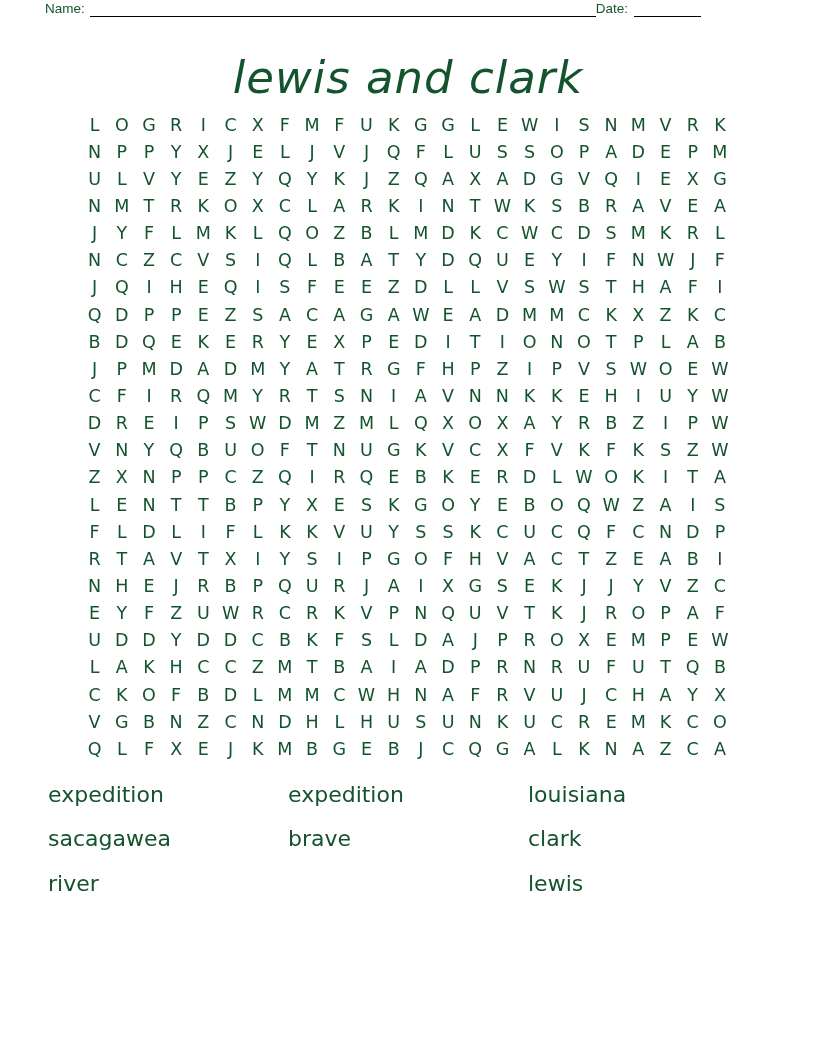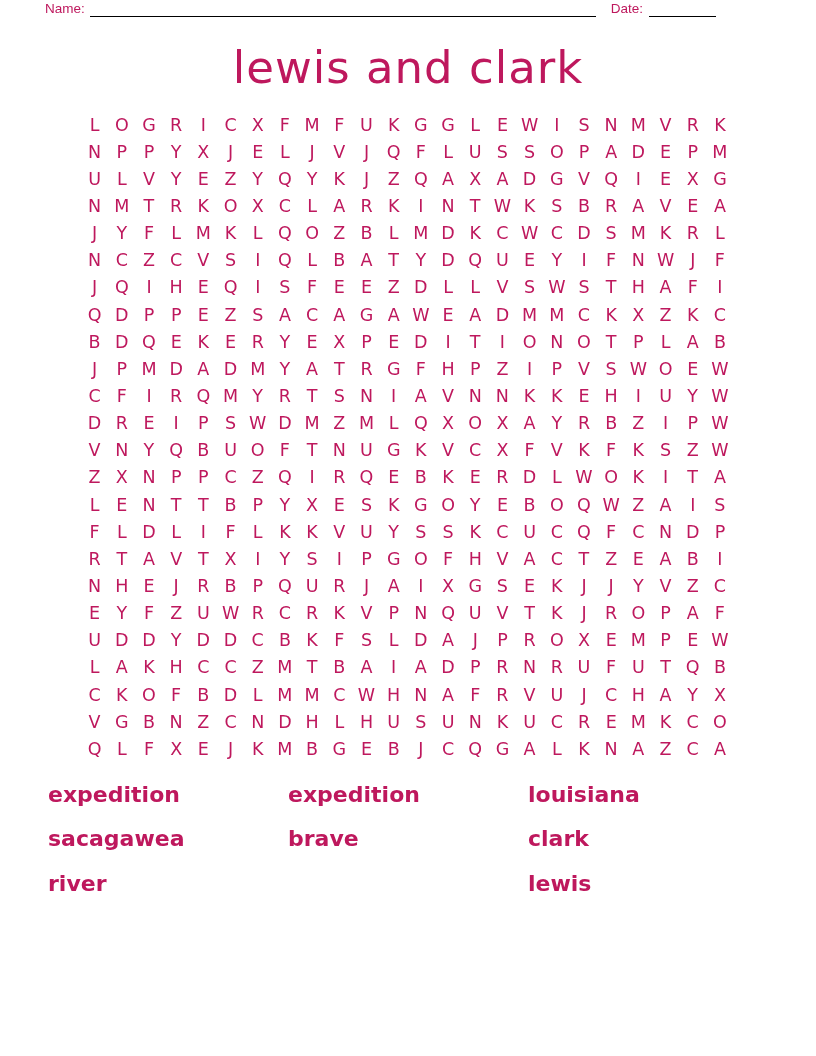--- a/index.html
+++ b/index.html
@@ -3,21 +3,21 @@
 <meta charset="utf-8">
 <style>
   * { margin: 0; padding: 0; box-sizing: border-box; }
   html, body { background: #e8e8e8; }
   .sheet {
     position: relative;
     width: 816px;
     height: 1056px;
     margin: 0 auto;
     background: #ffffff;
-    color: #be185d;
+    color: #14532d;
     font-family: "DejaVu Sans", sans-serif;
     overflow: hidden;
   }
   
   .header {
     position: absolute;
     top: 1px;
     left: 45px;
     width: 695px;
     display: flex;
@@ -25,33 +25,34 @@
     font-family: "Liberation Sans", sans-serif;
     font-size: 13.5px;
     line-height: 16px;
   }
   .blank-line {
     display: inline-block;
     border-bottom: 1.6px solid #000;
     height: 15px;
   }
   .name-line { width: 506px; margin-left: 5px; }
-  .date-label { margin-left: 15px; }
+  .date-label { }
   .date-line { width: 67px; margin-left: 6px; }
   
   .title {
     position: absolute;
-    top: 39px;
+    top: 49px;
     left: 0;
     width: 100%;
     text-align: center;
     font-size: 45px;
     font-weight: normal;
     letter-spacing: 1px;
     line-height: 58px;
+    font-style: italic;
   }
   
   .grid {
     position: absolute;
     left: 81px;
     top: 111px;
     display: grid;
     grid-template-columns: repeat(24, 27.2px);
     grid-auto-rows: 27.15px;
   }
@@ -68,21 +69,20 @@
     left: 48px;
     top: 772px;
     display: flex;
   }
   .word-col { width: 240px; }
   .word {
     height: 44.5px;
     display: flex;
     align-items: center;
     font-size: 22px;
-    font-weight: bold;
   }
 </style>
 </head>
 <body>
 
 <div class="sheet">
 
   <div class="header">
     <span>Name:</span>
     <span class="blank-line name-line"></span>

